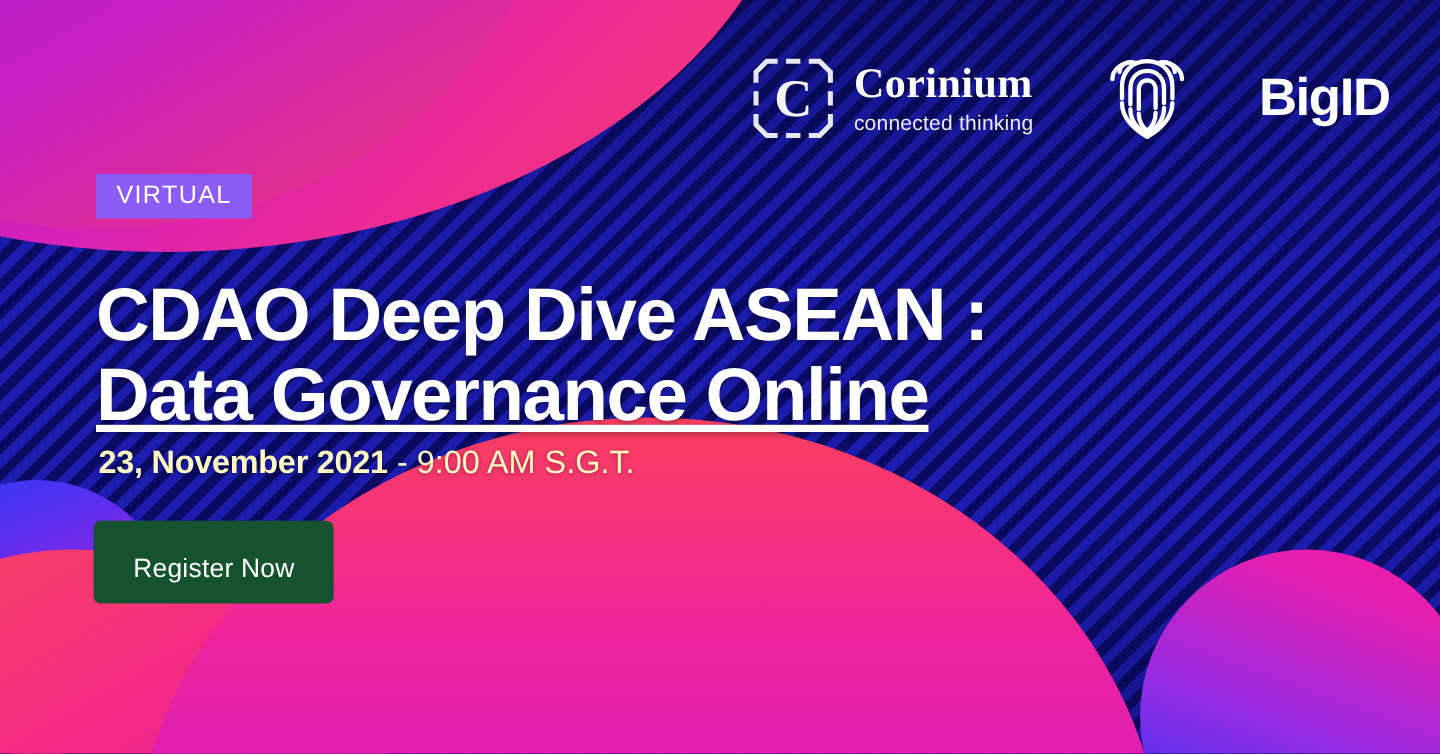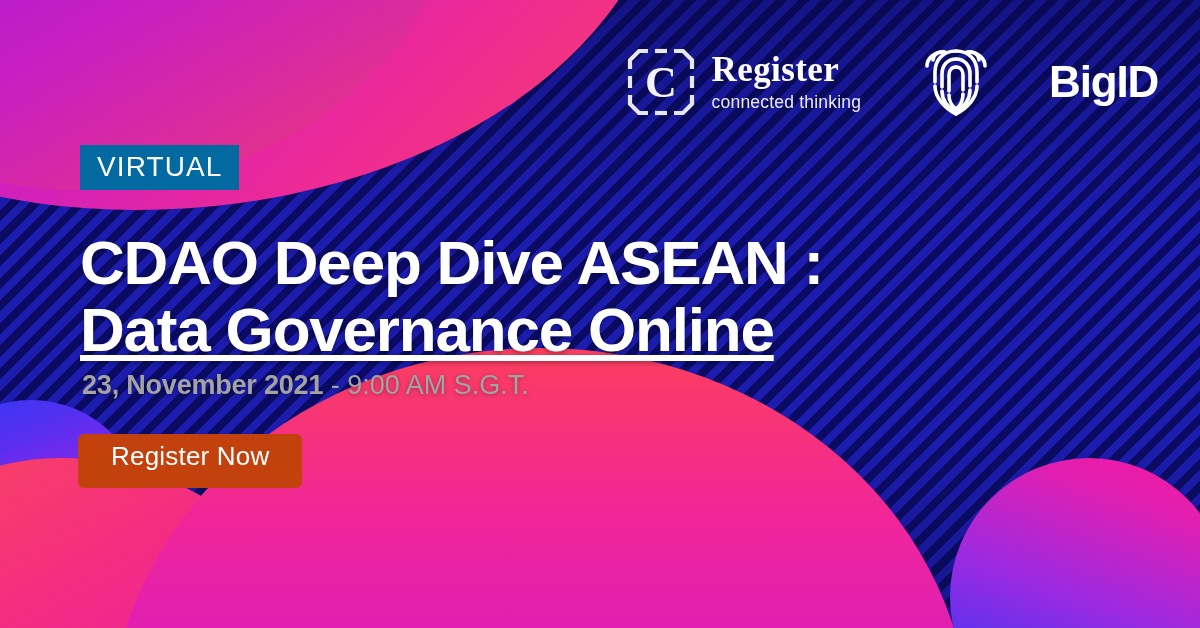--- a/index.html
+++ b/index.html
@@ -159,23 +159,23 @@
     font-weight:700;
     color:#ffffff;
     letter-spacing:-1.2px;
     margin-left:48px;
   }
 
   
   .virtual-badge {
     position:absolute;
     left:80px; top:145px;
-    background:#0369a1;
-    color:#ffffff;
-    font-size:28px;
+    background:#8b5cf6;
+    color:#ffffff;
+    font-size:21px;
     font-weight:400;
     letter-spacing:1.1px;
     padding:6px 17px 7px 17px;
     display:inline-block;
   }
 
   
   .headline {
     position:absolute;
     left:80px; top:203px;
@@ -187,39 +187,39 @@
     text-shadow:0 2px 5px rgba(0,0,0,.30);
     max-width:950px;
     margin-top:27px;
   }
   .headline .l2 { display:block;text-decoration:underline; }
 
   
   .dateline {
     position:absolute;
     left:82px; top:372px;
-    color:#a3a3a3;
+    color:#fef9c3;
     font-size:27px;
     line-height:1;
     white-space:nowrap;
     text-shadow:0 1px 4px rgba(0,0,0,.35);
   }
   .dateline .date-bold { font-weight:700; letter-spacing:-.2px; }
   .dateline .date-rest { font-weight:400; letter-spacing:0; }
 
   
   .register-btn {
     position:absolute;
     left:78px; top:434px;
-    background:#c2410c;
-    color:#ffffff;
-    font-size:26px;
+    background:#14532d;
+    color:#ffffff;
+    font-size:22px;
     font-weight:400;
     letter-spacing:.2px;
-    padding:7px 33px 16px 33px;
+    padding:27px 33px 16px 33px;
     border:none;
     border-radius:6px;
     cursor:pointer;
     font-family:"Liberation Sans", sans-serif;
   }
 </style>
 </head>
 <body>
 
 <div class="banner">
@@ -248,21 +248,21 @@
               <path d="M67 23 V14 L58 5 H49"></path>
               <path d="M5 30 V42"></path>
               <path d="M67 30 V42"></path>
               <path d="M30 5 H42"></path>
               <path d="M30 67 H42"></path>
             </g>
             <text x="36" y="51" text-anchor="middle" font-family="Liberation Serif, serif" font-size="44" font-weight="700" fill="#f2f2f7">C</text>
           </svg>
         </span>
         <span class="corinium-words">
-          <span class="corinium-name">Register</span>
+          <span class="corinium-name">Corinium</span>
           <span class="corinium-tag">connected thinking</span>
         </span>
       </div>
 
       <div class="divider-gap"></div>
 
       <div class="bigid">
         <span class="bigid-mark">
           <svg viewBox="0 0 66 72" width="66" height="72" aria-hidden="true">
             <g fill="none" stroke="#ffffff" stroke-width="3.6" stroke-linecap="round">

